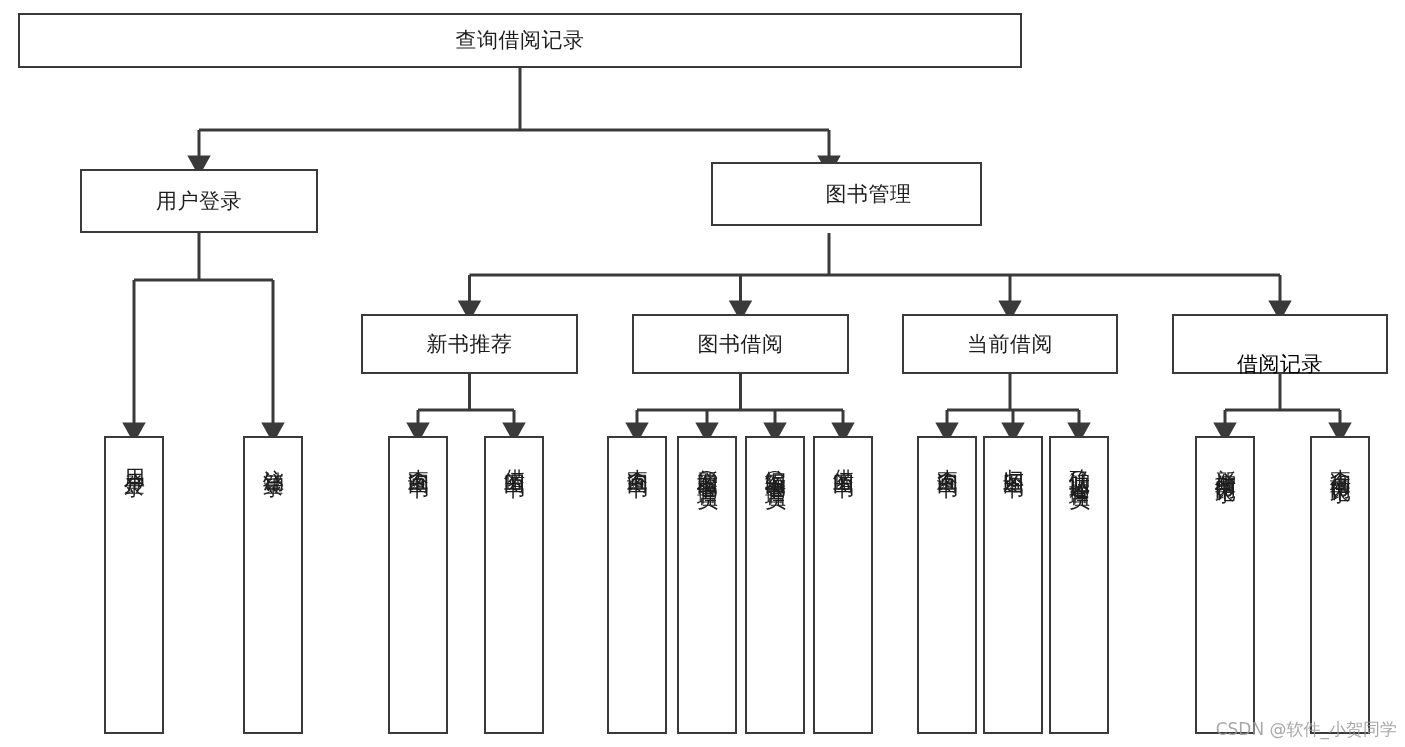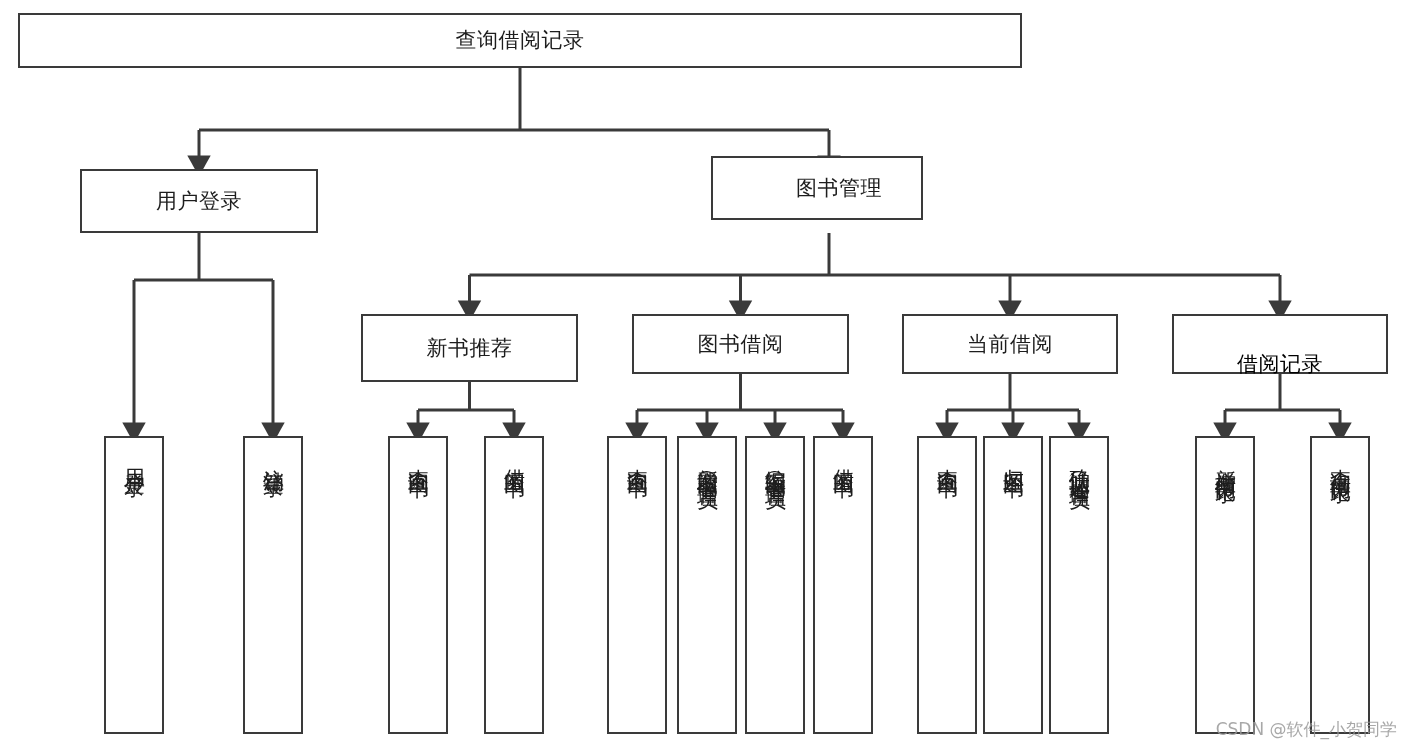--- a/index.html
+++ b/index.html
@@ -118,24 +118,24 @@
         <line x1="1340" y1="410" x2="1340" y2="432" stroke="#3a3a3a" stroke-width="3" marker-end="url(#arrowhead)"></line>
       </g>
   </svg>
   <div id="node-layer">
       <div class="node-box" style="left: 18px; top: 13px; width: 1004px; height: 55px; border-color: rgb(58, 58, 58);">
         <span class="node-label-h" style="color: rgb(29, 29, 29);">查询借阅记录</span>
       </div>
       <div class="node-box" style="left: 80px; top: 169px; width: 238px; height: 64px; border-color: rgb(58, 58, 58);">
         <span class="node-label-h" style="color: rgb(29, 29, 29);">用户登录</span>
       </div>
-      <div class="node-box" style="left: 711px; top: 156px; width: 212px; height: 64px; border-color: rgb(58, 58, 58); padding-left: 44px;">
+      <div class="node-box" style="left: 711px; top: 162px; width: 271px; height: 64px; border-color: rgb(58, 58, 58); padding-left: 44px;">
         <span class="node-label-h" style="color: rgb(29, 29, 29);">图书管理</span>
       </div>
-      <div class="node-box" style="left: 361px; top: 314px; width: 217px; height: 68px; border-color: rgb(58, 58, 58);">
+      <div class="node-box" style="left: 361px; top: 314px; width: 217px; height: 60px; border-color: rgb(58, 58, 58);">
         <span class="node-label-h" style="color: rgb(29, 29, 29);">新书推荐</span>
       </div>
       <div class="node-box" style="left: 632px; top: 314px; width: 217px; height: 60px; border-color: rgb(58, 58, 58); align-items: center;">
         <span class="node-label-h" style="color: rgb(29, 29, 29);">图书借阅</span>
       </div>
       <div class="node-box" style="left: 902px; top: 314px; width: 216px; height: 60px; border-color: rgb(58, 58, 58); align-items: center;">
         <span class="node-label-h" style="color: rgb(29, 29, 29);">当前借阅</span>
       </div>
       <div class="node-box" style="left: 1172px; top: 314px; width: 216px; height: 60px; border-color: rgb(58, 58, 58);">
         <span class="node-label-h" style="color: #000000; margin-top: 40px;">借阅记录</span>

